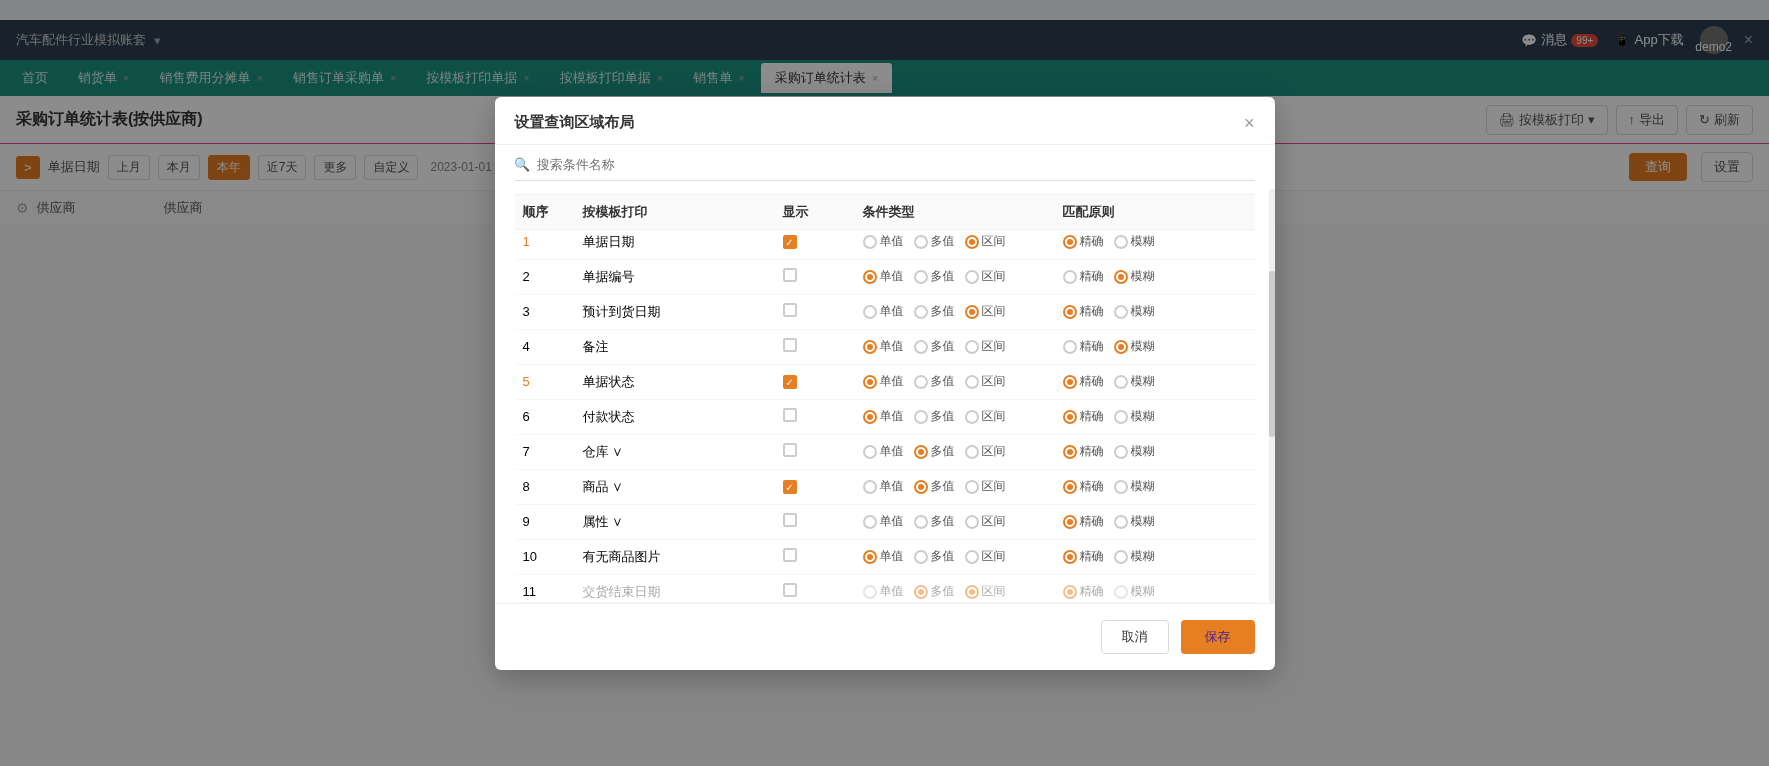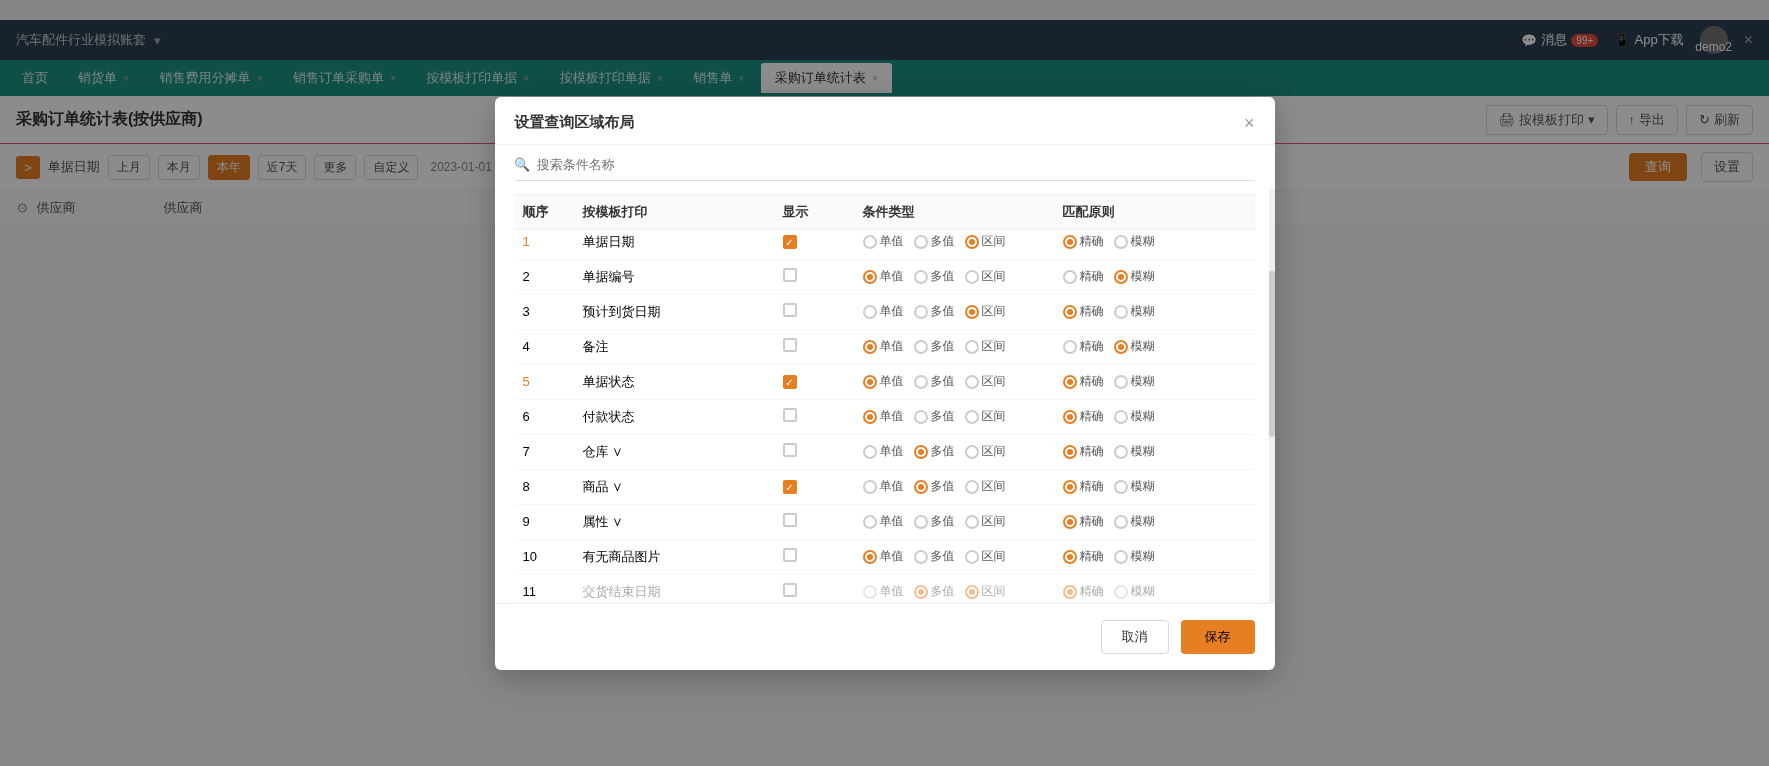--- a/index.html
+++ b/index.html
@@ -207,21 +207,21 @@
       gap: 12px;
       padding: 16px 20px;
       border-top: 1px solid #f0f0f0;
     }
     .btn-cancel {
       padding: 7px 20px; border: 1px solid #d9d9d9; border-radius: 4px;
       background: #fff; cursor: pointer; font-size: 13px; color: #333;
     }
     .btn-save {
       padding: 7px 24px; border: none; border-radius: 4px;
-      background: #e67e22; cursor: pointer; font-size: 13px; color: #000000;
+      background: #e67e22; cursor: pointer; font-size: 13px; color: #4c1d95;
     }
 
     
     .main-content {
       display: flex;
       flex-direction: column;
       height: calc(100vh - 124px);
       background: #f5f5f5;
     }
 

